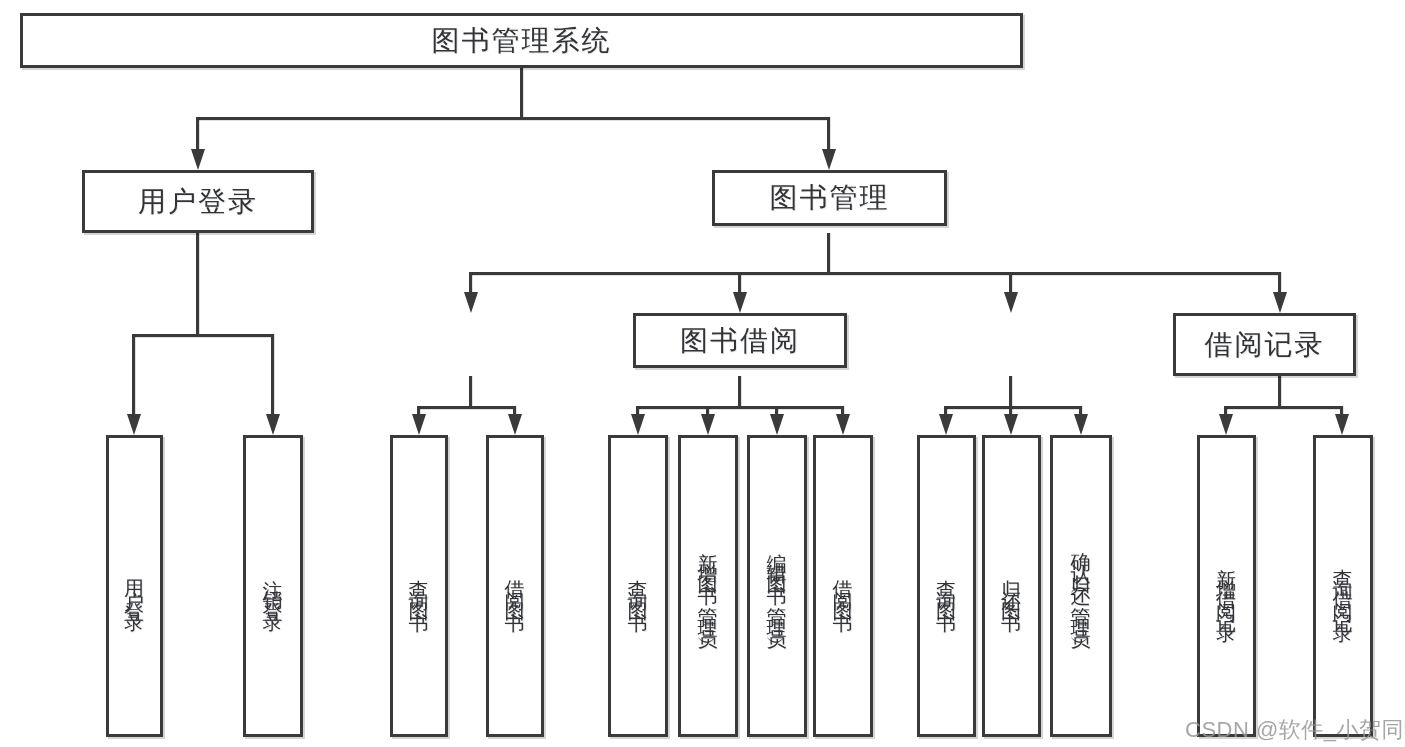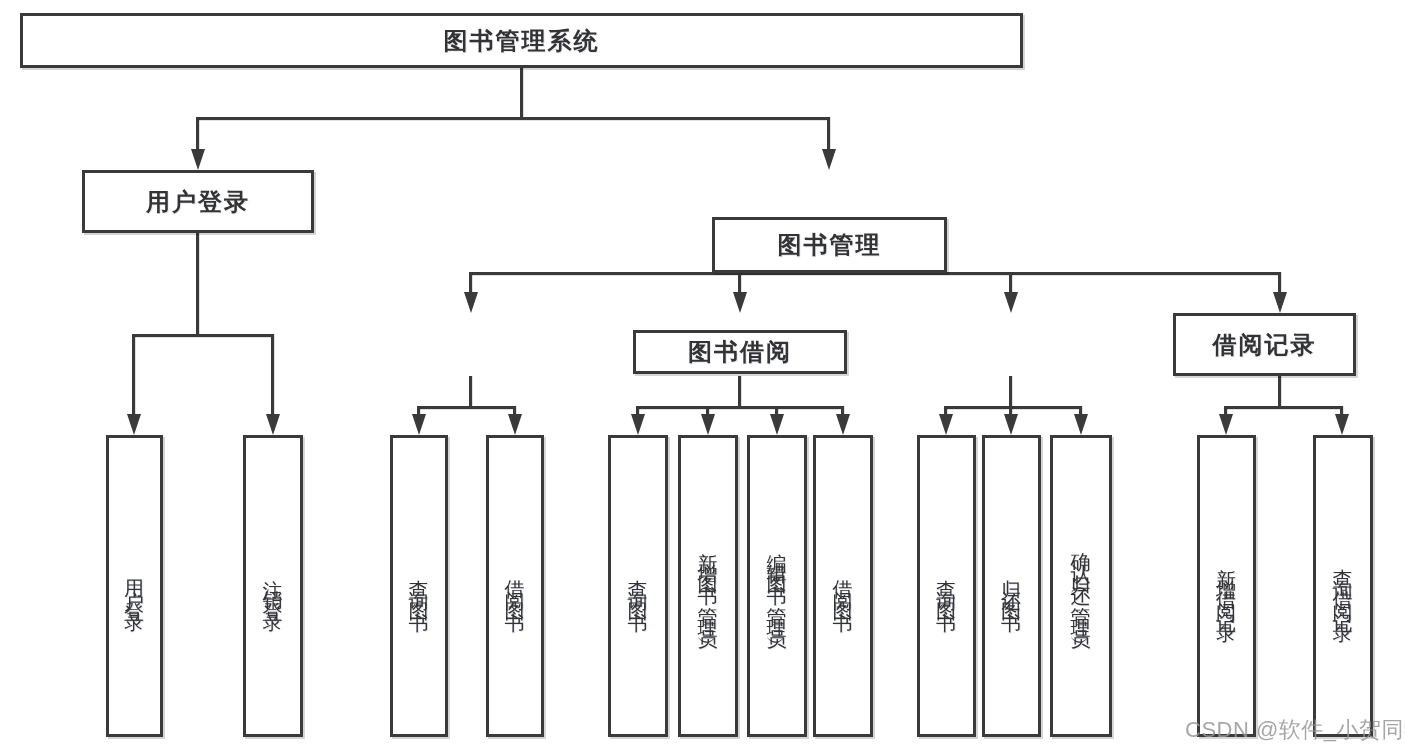--- a/index.html
+++ b/index.html
@@ -5,22 +5,22 @@
   html,body{margin:0;padding:0;background:#fff;}
   #canvas{
     position:relative;width:1405px;height:747px;background:#ffffff;overflow:hidden;
     font-family:"Liberation Sans","DejaVu Sans",sans-serif;
   }
   .nd{
     position:absolute;background:#ffffff;border:3px solid #3a3a3a;box-sizing:border-box;
     display:flex;align-items:center;justify-content:center;
     box-shadow:2px 2px 0 rgba(0,0,0,0.16);color:#333333;
   }
-  .nd.h span{font-size:24px;letter-spacing:2px;white-space:nowrap;
-    text-shadow:1px 1px 0 rgba(120,140,190,0.18);font-weight:bold;}
+  .nd.h span{font-size:28px;letter-spacing:2px;white-space:nowrap;
+    text-shadow:1px 1px 0 rgba(120,140,190,0.18);}
   .nd.v span{
     writing-mode:vertical-rl;text-orientation:mixed;font-size:20px;letter-spacing:11px;
     line-height:1;white-space:nowrap;text-shadow:1px 1px 0 rgba(120,140,190,0.18);
   }
   .lv{position:absolute;width:3px;background:#3a3a3a;box-shadow:1px 0 0 rgba(0,0,0,0.12);}
   .lh{position:absolute;height:3px;background:#3a3a3a;box-shadow:0 1px 0 rgba(0,0,0,0.12);}
   .ar{position:absolute;width:0;height:0;
      border-left:7px solid transparent;border-right:7px solid transparent;
      border-top:21px solid #3a3a3a;}
   #watermark{
@@ -92,25 +92,25 @@
   <div class="lv" style="left:1340px;top:406px;height:11px;"></div>
   <div class="ar" style="left:1335px;top:414px;"></div>
 
   <div class="nd h" style="left:20px;top:13px;width:1003px;height:55px;">
     <span>图书管理系统</span>
   </div>
 
   <div class="nd h" style="left:82px;top:170px;width:232px;height:63px;">
     <span>用户登录</span>
   </div>
-  <div class="nd h" style="left:712px;top:170px;width:235px;height:56px;margin-top:47px;">
+  <div class="nd h" style="left:712px;top:170px;width:235px;height:56px;">
     <span>图书管理</span>
   </div>
 
-  <div class="nd h" style="left:633px;top:330px;width:214px;height:44px;text-align:right;">
+  <div class="nd h" style="left:633px;top:313px;width:214px;height:55px;text-align:right;">
     <span>图书借阅</span>
   </div>
   <div class="nd h" style="left:1173px;top:313px;width:183px;height:63px;">
     <span>借阅记录</span>
   </div>
 
   <div class="nd v" style="left:106px;top:435px;width:57px;height:302px;">
     <span>用户登录</span>
   </div>
   <div class="nd v" style="left:243px;top:435px;width:60px;height:302px;">

